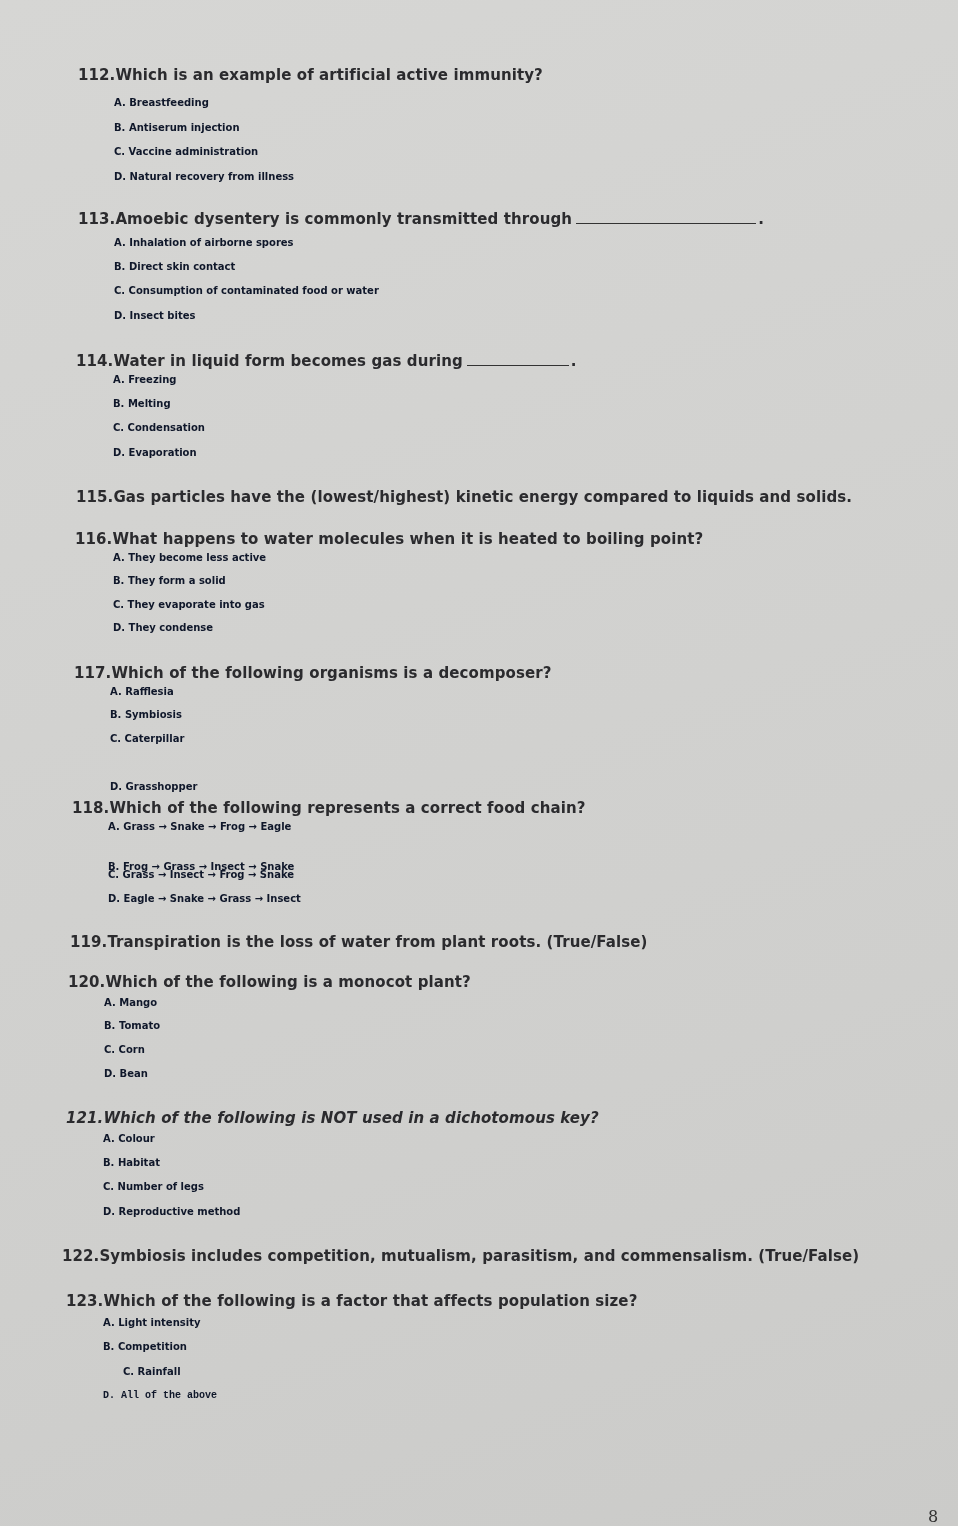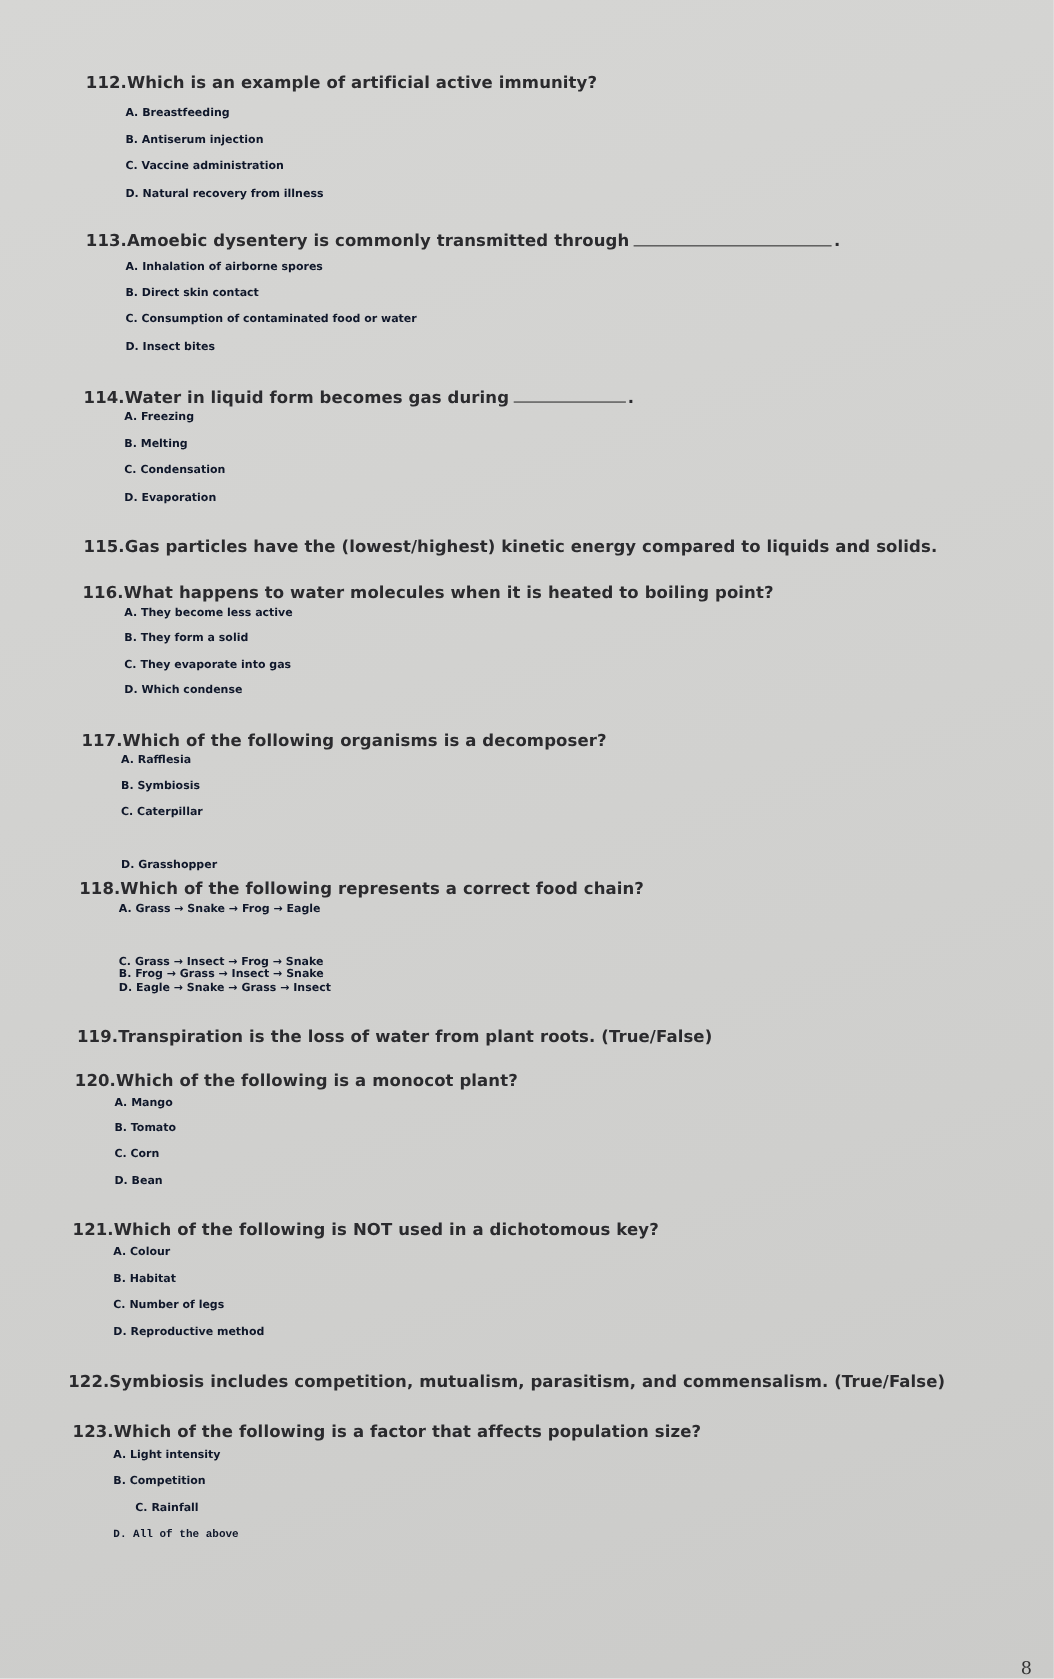--- a/index.html
+++ b/index.html
@@ -64,43 +64,43 @@
 <div class="opt" style="left:113px; top:398px;">B. Melting</div>
 <div class="opt" style="left:113px; top:422px;">C. Condensation</div>
 <div class="opt" style="left:113px; top:447px;">D. Evaporation</div>
 
 <div class="q" style="left:76px; top:488px;">115.Gas particles have the (lowest/highest) kinetic energy compared to liquids and solids.</div>
 
 <div class="q" style="left:75px; top:530px;">116.What happens to water molecules when it is heated to boiling point?</div>
 <div class="opt" style="left:113px; top:552px;">A. They become less active</div>
 <div class="opt" style="left:113px; top:575px;">B. They form a solid</div>
 <div class="opt" style="left:113px; top:599px;">C. They evaporate into gas</div>
-<div class="opt" style="left:113px; top:622px;">D. Which condense</div>
+<div class="opt" style="left:113px; top:622px;">D. They condense</div>
 
 <div class="q" style="left:74px; top:664px;">117.Which of the following organisms is a decomposer?</div>
 <div class="opt" style="left:110px; top:686px;">A. Rafflesia</div>
 <div class="opt" style="left:110px; top:709px;">B. Symbiosis</div>
 <div class="opt" style="left:110px; top:733px;">C. Caterpillar</div>
 <div class="opt" style="left:110px; top:757px;margin-top:24px;">D. Grasshopper</div>
 
 <div class="q" style="left:72px; top:799px;">118.Which of the following represents a correct food chain?</div>
 <div class="opt" style="left:108px; top:821px;">A. Grass → Snake → Frog → Eagle</div>
-<div class="opt" style="left:108px; top:880px;">B. Frog → Grass → Insect → Snake</div>
+<div class="opt" style="left:108px; top:861px;">B. Frog → Grass → Insect → Snake</div>
 <div class="opt" style="left:108px; top:869px;">C. Grass → Insect → Frog → Snake</div>
 <div class="opt" style="left:108px; top:893px;">D. Eagle → Snake → Grass → Insect</div>
 
 <div class="q" style="left:70px; top:933px;">119.Transpiration is the loss of water from plant roots. (True/False)</div>
 
 <div class="q" style="left:68px; top:973px;text-align:center;">120.Which of the following is a monocot plant?</div>
 <div class="opt" style="left:104px; top:997px;">A. Mango</div>
 <div class="opt" style="left:104px; top:1020px;">B. Tomato</div>
 <div class="opt" style="left:104px; top:1044px;">C. Corn</div>
 <div class="opt" style="left:104px; top:1068px;">D. Bean</div>
 
-<div class="q" style="left:66px; top:1109px;">121.Which of the following is NOT used in a dichotomous key?</div>
+<div class="q" style="left:66px; top:1109px;font-style:italic;">121.Which of the following is NOT used in a dichotomous key?</div>
 <div class="opt" style="left:103px; top:1133px;">A. Colour</div>
 <div class="opt" style="left:103px; top:1157px;">B. Habitat</div>
 <div class="opt" style="left:103px; top:1181px;">C. Number of legs</div>
 <div class="opt" style="left:103px; top:1206px;">D. Reproductive method</div>
 
 <div class="q" style="left:62px; top:1247px;">122.Symbiosis includes competition, mutualism, parasitism, and commensalism. (True/False)</div>
 
 <div class="q" style="left:66px; top:1292px;">123.Which of the following is a factor that affects population size?</div>
 <div class="opt" style="left:103px; top:1317px;">A. Light intensity</div>
 <div class="opt" style="left:103px; top:1341px;">B. Competition</div>

